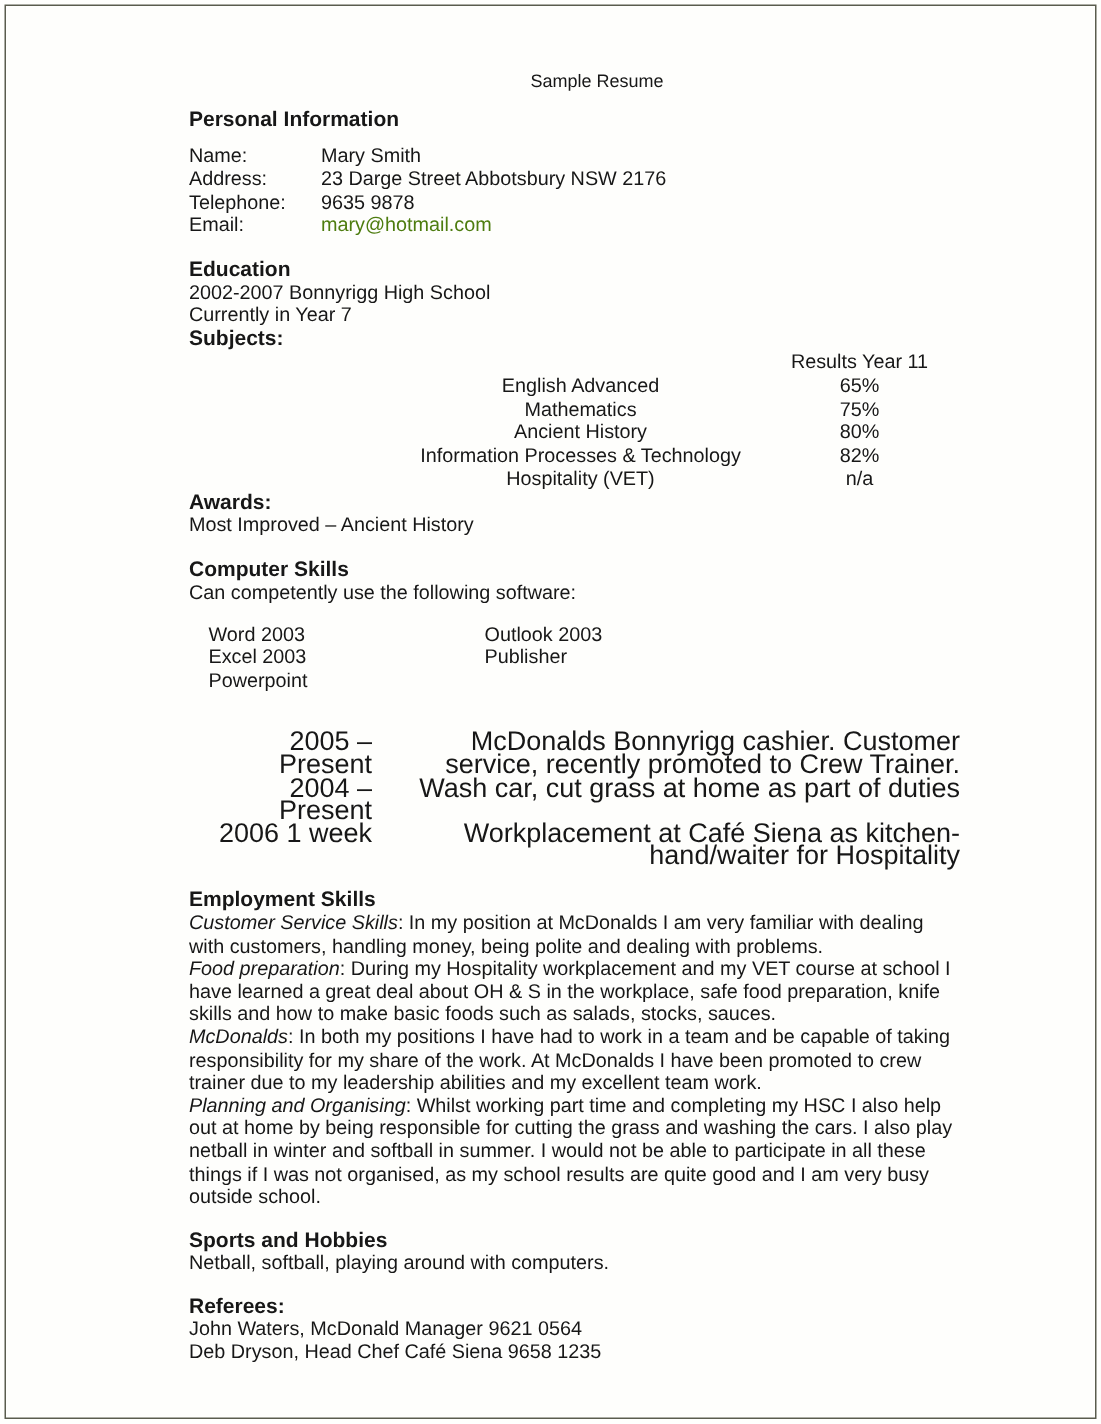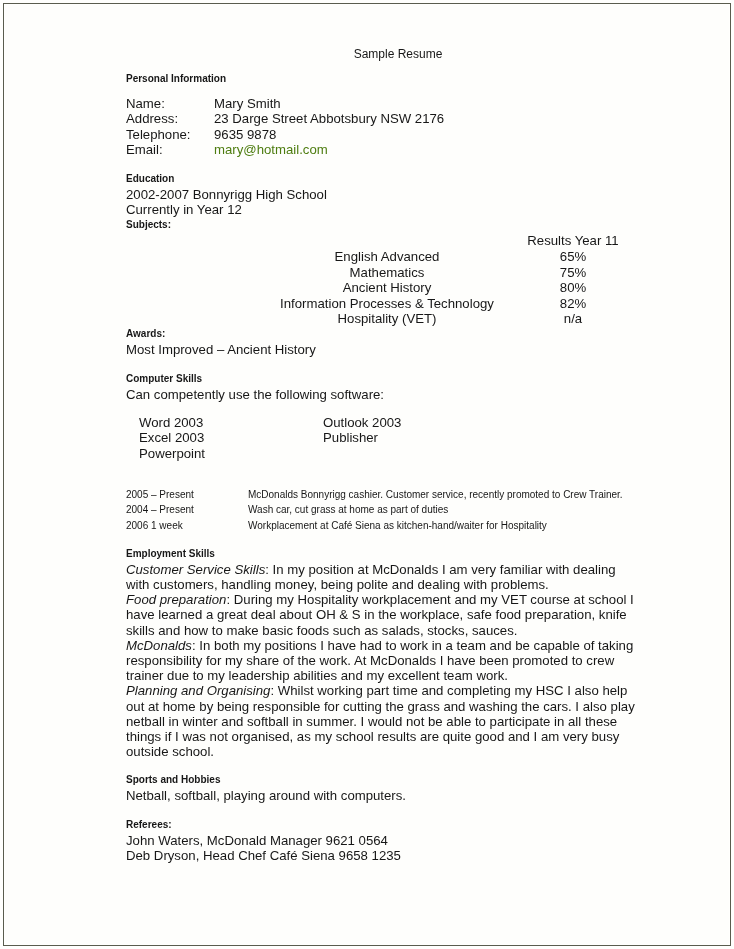--- a/index.html
+++ b/index.html
@@ -58,21 +58,21 @@
   .doc-title {
     text-align: center;
     margin: 0 0 9px 0;
     padding-left: 30px;
     font-size: 12px;
     line-height: 16px;
   }
 
   .heading {
     font-weight: bold;
-    font-size: 10px;
+    font-size: 14px;
     line-height: 16px;
     margin: 0;
   }
 
   .sec-gap {
     height: 13px;
   }
   .sec-gap-sm {
     height: 9px;
   }
@@ -146,23 +146,24 @@
 
   
   .wh-table {
     border-collapse: collapse;
     margin: 0;
     table-layout: fixed;
     width: 514px;
   }
   .wh-table td {
     padding: 0 0 0 0;
-    font-size: 10px;
+    font-size: 18px;
     line-height: 15.2px;
     vertical-align: top;
+    text-align: right;
   }
   .wh-date { width: 122px; }
   .wh-desc { width: 392px; }
 
   .para {
     margin: 0;
     font-size: 13.2px;
     line-height: 15.2px;
     text-align: left;
   }
@@ -203,21 +204,21 @@
             <a class="email-link" href="#">mary@hotmail.com</a>
           </td>
         </tr>
       </tbody>
     </table>
 
     <div class="sec-gap"></div>
 
     <div class="heading">Education</div>
     <div class="line">2002-2007 Bonnyrigg High School</div>
-    <div class="line">Currently in Year 12</div>
+    <div class="line">Currently in Year 7</div>
     <div class="heading">Subjects:</div>
 
     <table class="subjects">
       <colgroup>
         <col class="col-pad">
         <col class="col-subject">
         <col class="col-result">
       </colgroup>
       <tbody>
         <tr class="head-row">

